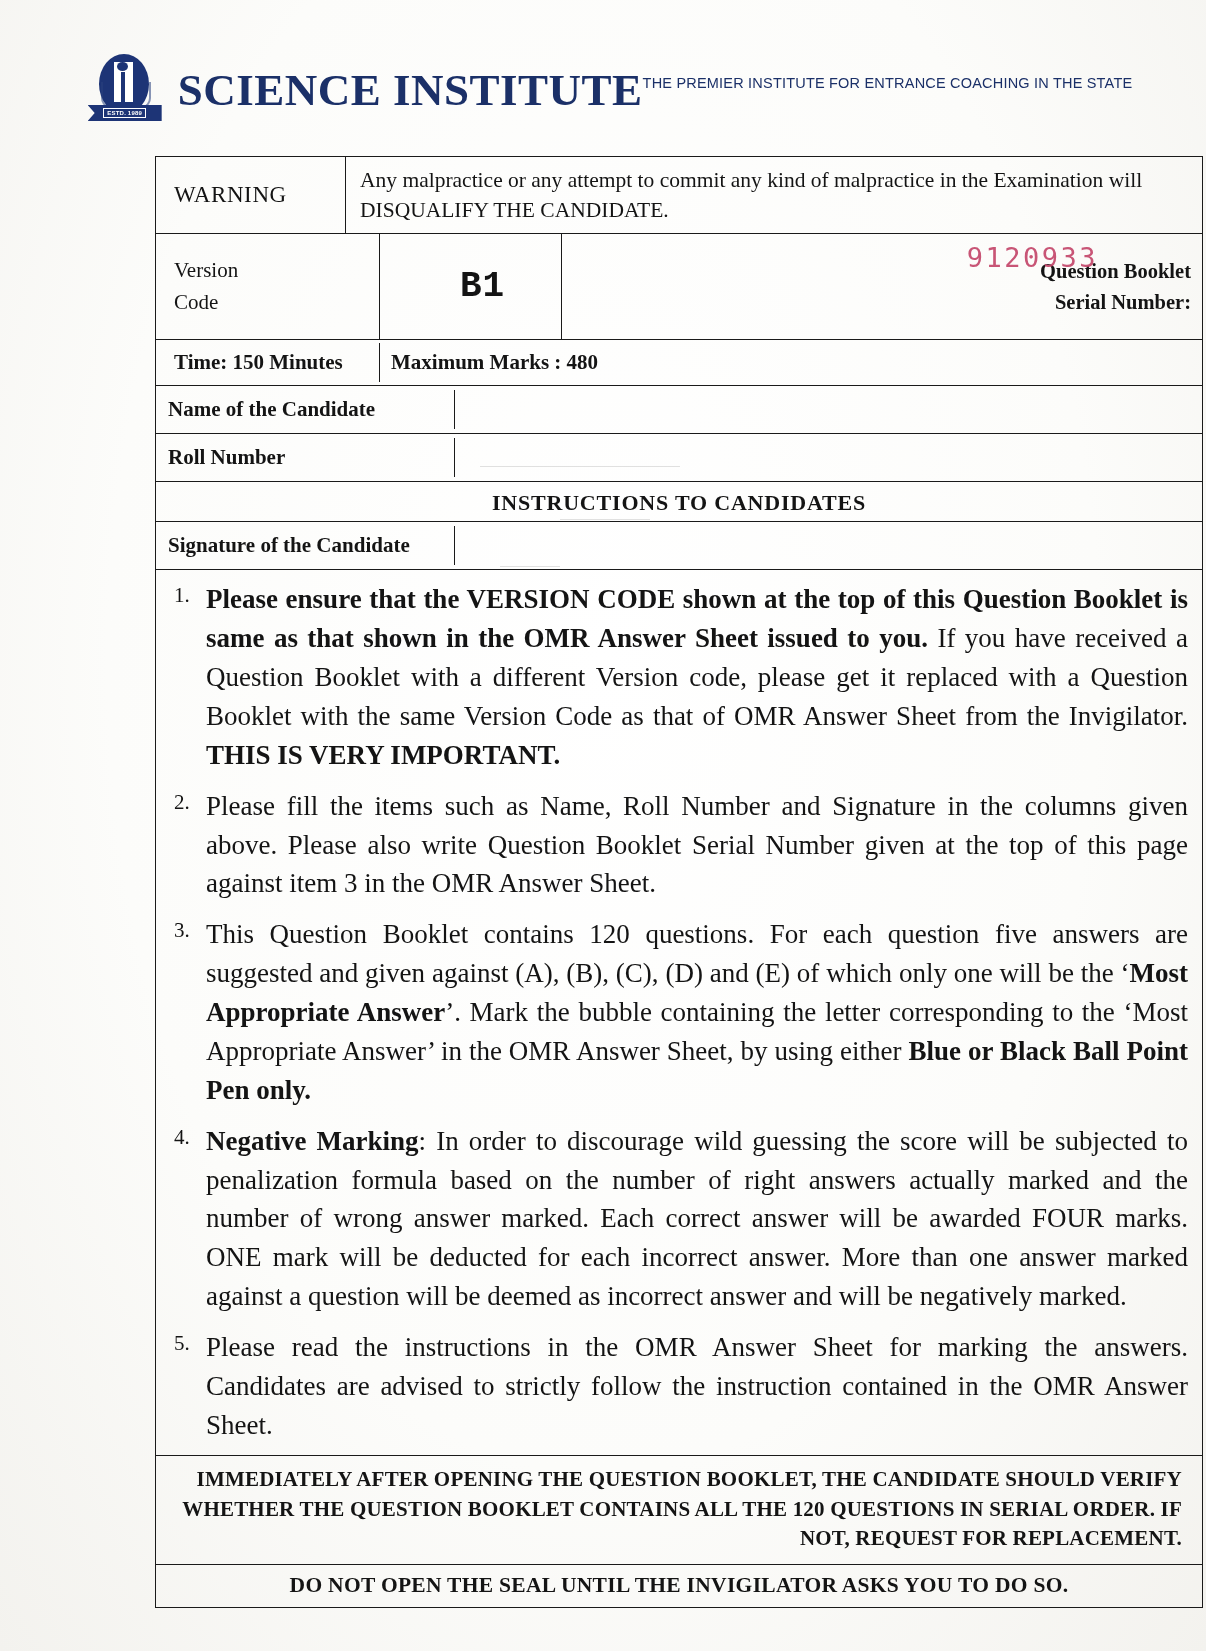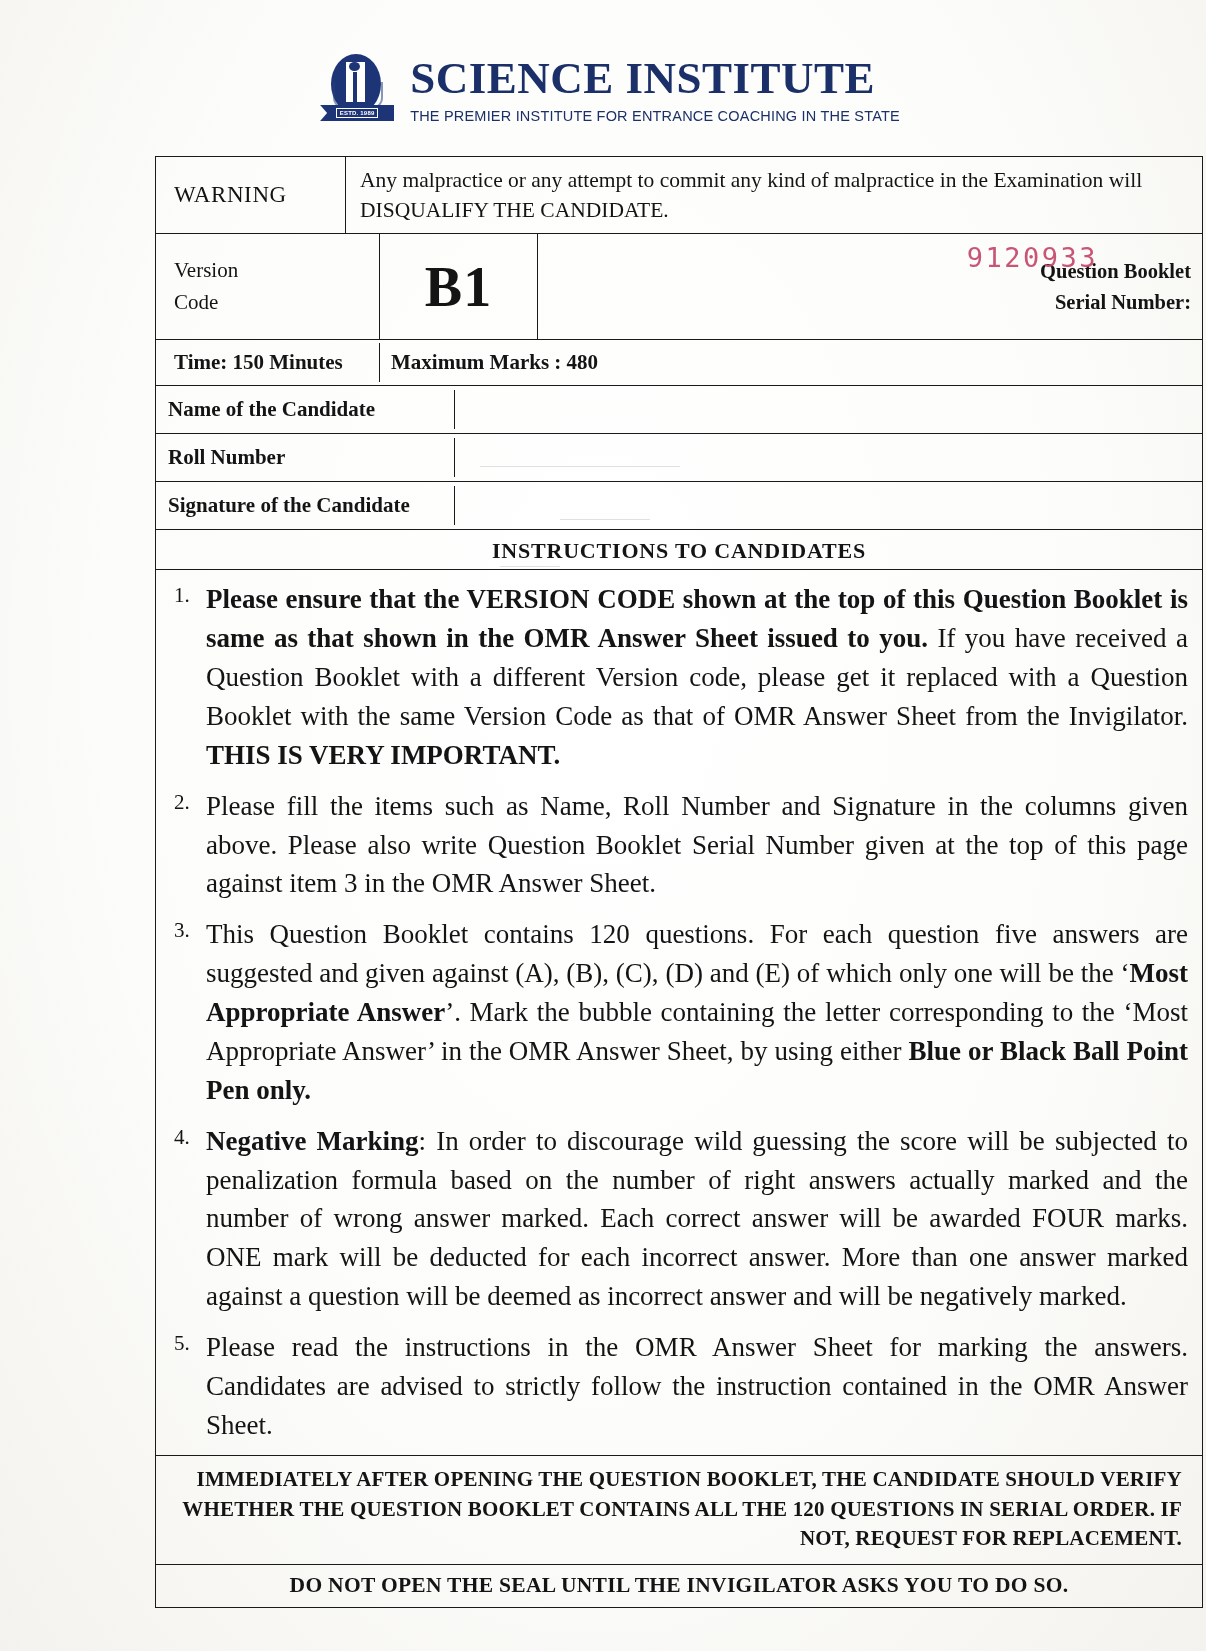--- a/index.html
+++ b/index.html
@@ -109,21 +109,21 @@
     font-size: 6px;
     font-weight: bold;
     color: #ffffff;
     letter-spacing: .2px;
     background: #1d3476;
     padding: 1px 3px;
     border: 1px solid #ffffff;
   }
   .brand-text {
     display: flex;
-    flex-direction: column;
+    flex-direction: row;
     align-items: flex-start;
   }
   .brand-name {
     font-family: "Liberation Serif", serif;
     font-size: 45px;
     font-weight: bold;
     color: #1b3068;
     letter-spacing: .5px;
     line-height: 1;
   }
@@ -188,38 +188,39 @@
     font-size: 29px;
     font-weight: bold;
     letter-spacing: .8px;
     text-align: center;
     width: 100%;
     padding-top: 9px;
     padding-bottom: 6px;
   }
 
   
-  .r-version { min-height: 106px; }
+  .r-version { min-height: 106px; gap: 24px; }
   .c-version-label {
     width: 224px;
     font-size: 21px;
     line-height: 1.52;
     display: flex;
     flex-direction: column;
     justify-content: center;
     padding-left: 18px;
   }
   .c-version-code {
     width: 158px;
     display: flex;
     align-items: center;
     justify-content: center;
-    font-size: 56px;
+    font-size: 36px;
     font-weight: bold;
     letter-spacing: 1px;
+    font-family: Liberation Mono, monospace;
   }
   .c-serial {
     flex: 1;
     position: relative;
     display: flex;
     flex-direction: column;
     justify-content: center;
     padding-left: 14px;
   }
   .serial-lbl {
@@ -388,27 +389,27 @@
     </div>
 
     <div class="row r-field">
       <div class="cell divider c-field-label">Name of the Candidate</div>
       <div class="cell c-field-blank"></div>
     </div>
     <div class="row r-field">
       <div class="cell divider c-field-label">Roll Number</div>
       <div class="cell c-field-blank"></div>
     </div>
+    <div class="row r-inst-head">
+      <div class="cell c-inst-head">INSTRUCTIONS TO CANDIDATES</div>
+    </div>
+
     <div class="row r-field">
       <div class="cell divider c-field-label">Signature of the Candidate</div>
       <div class="cell c-field-blank"></div>
-    </div>
-
-    <div class="row r-inst-head">
-      <div class="cell c-inst-head">INSTRUCTIONS TO CANDIDATES</div>
     </div>
 
     <div class="row r-inst-body">
       <ol class="inst-list">
 
         <li class="inst-item">
           <span class="inst-num">1.</span>
           <span class="inst-text"><b>Please ensure that the VERSION CODE shown at the top of this Question Booklet is same as that shown in the OMR Answer Sheet issued to you.</b><span> If you have received a Question Booklet with a different Version code, please get it replaced with a Question Booklet with the same Version Code as that of OMR Answer Sheet from the Invigilator. </span><b>THIS IS VERY IMPORTANT.</b></span>
         </li>
 

